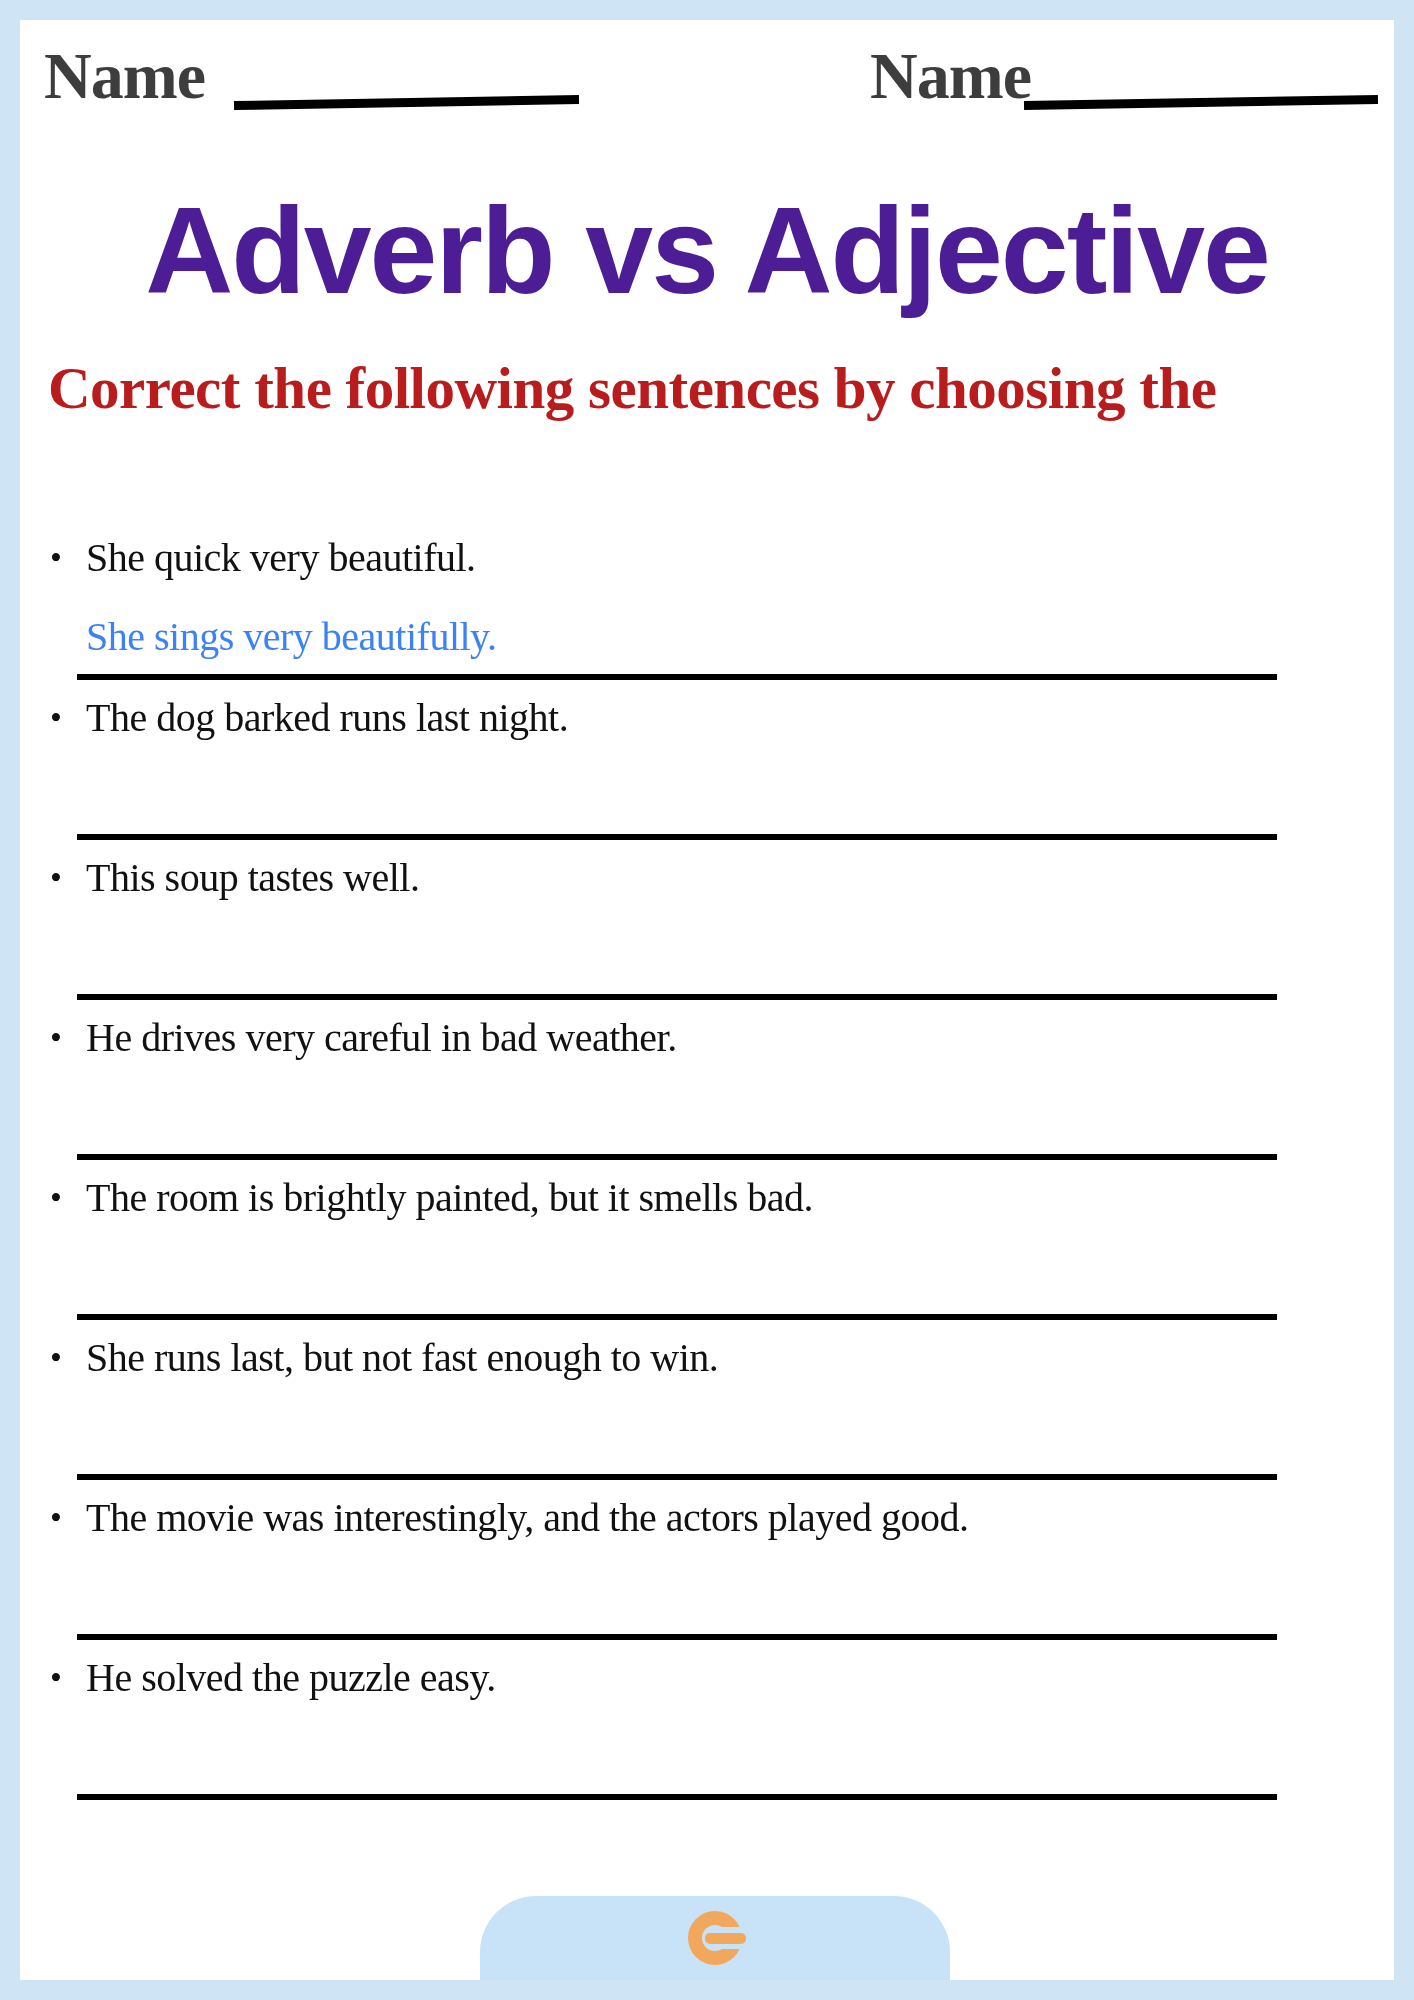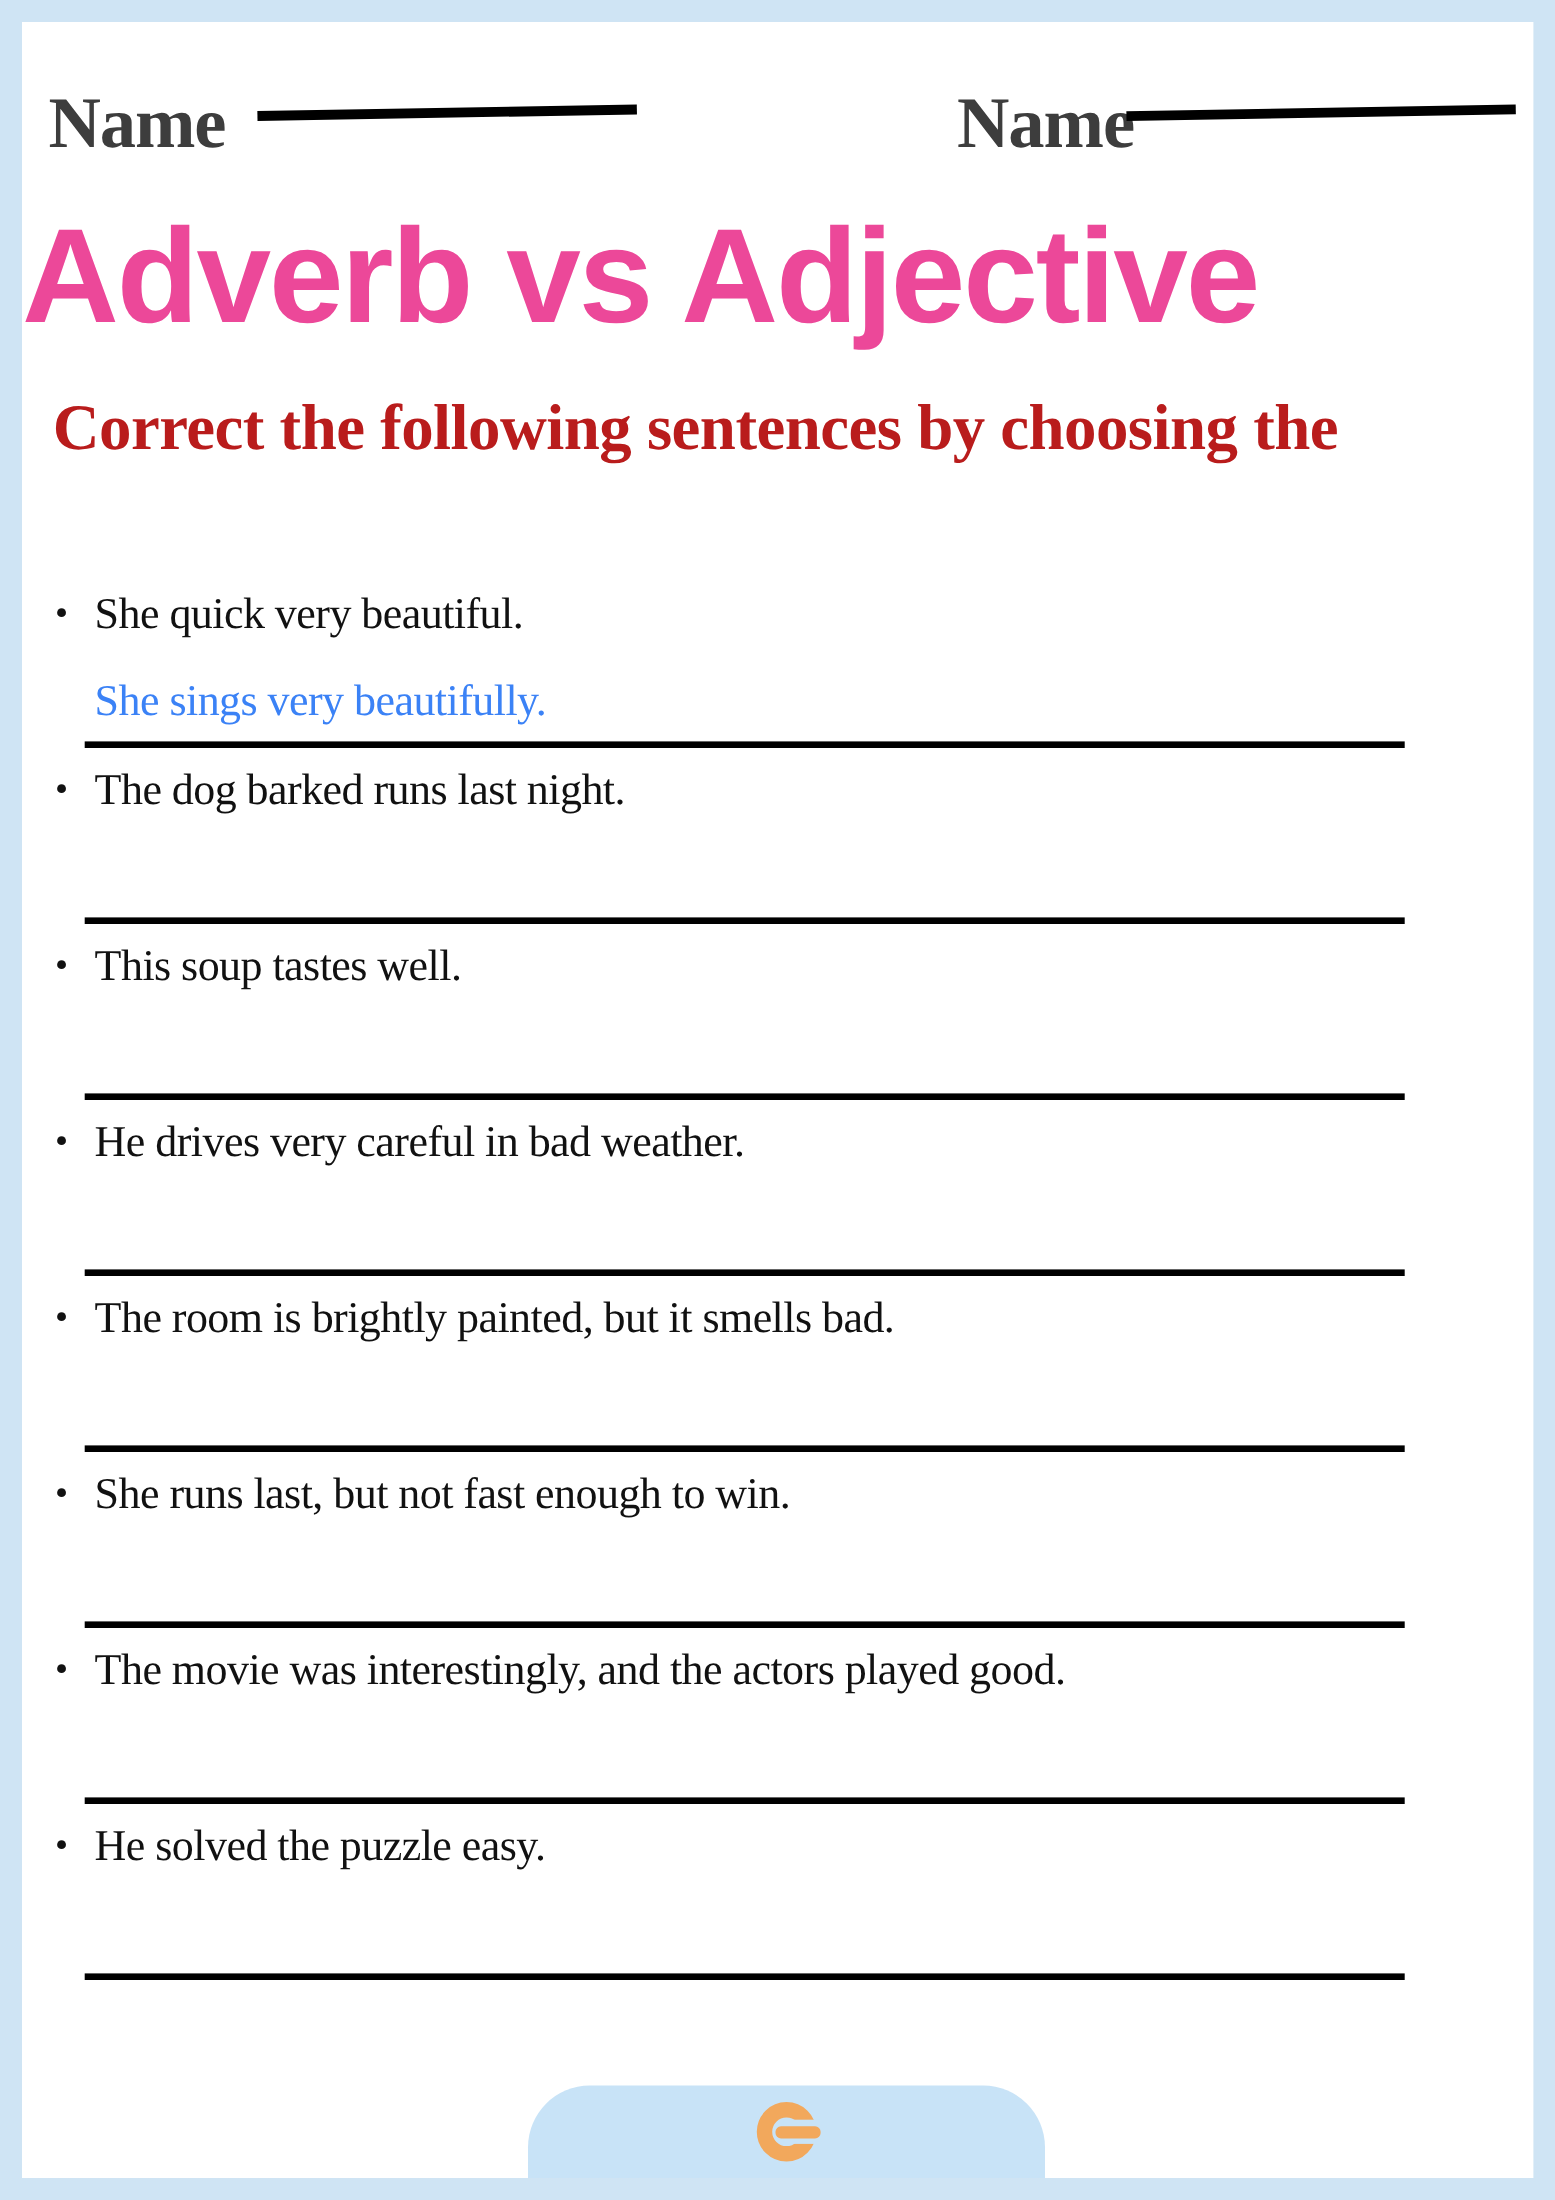--- a/index.html
+++ b/index.html
@@ -24,45 +24,45 @@
   }
   
   .hdr-label {
     position: absolute;
     top: 20px;
     font-size: 66px;
     font-weight: 700;
     color: #3d3d3d;
     line-height: 1.1;
     letter-spacing: -1px;
-    margin-top: 37px;
   }
   .name-label { left: 24px; }
   .date-label { left: 850px; }
   .hdr-line {
     position: absolute;
     top: 78px;
     height: 9px;
     background: #000000;
     transform: rotate(-1deg);
   }
   .name-line { left: 214px; width: 345px; }
   .date-line { left: 1004px; width: 354px; }
 
   
   .title {
     position: absolute;
     top: 158px;
     left: 0;
     width: 100%;
+    text-align: center;
     font-family: "Liberation Sans", sans-serif;
     font-weight: 700;
     font-size: 122px;
     line-height: 1.2;
-    color: #ec4899;
+    color: #4c1d95;
     letter-spacing: -2px;
   }
 
   
   .instruction {
     position: absolute;
     top: 338px;
     left: 28px;
     width: 1250px;
     font-weight: 700;

